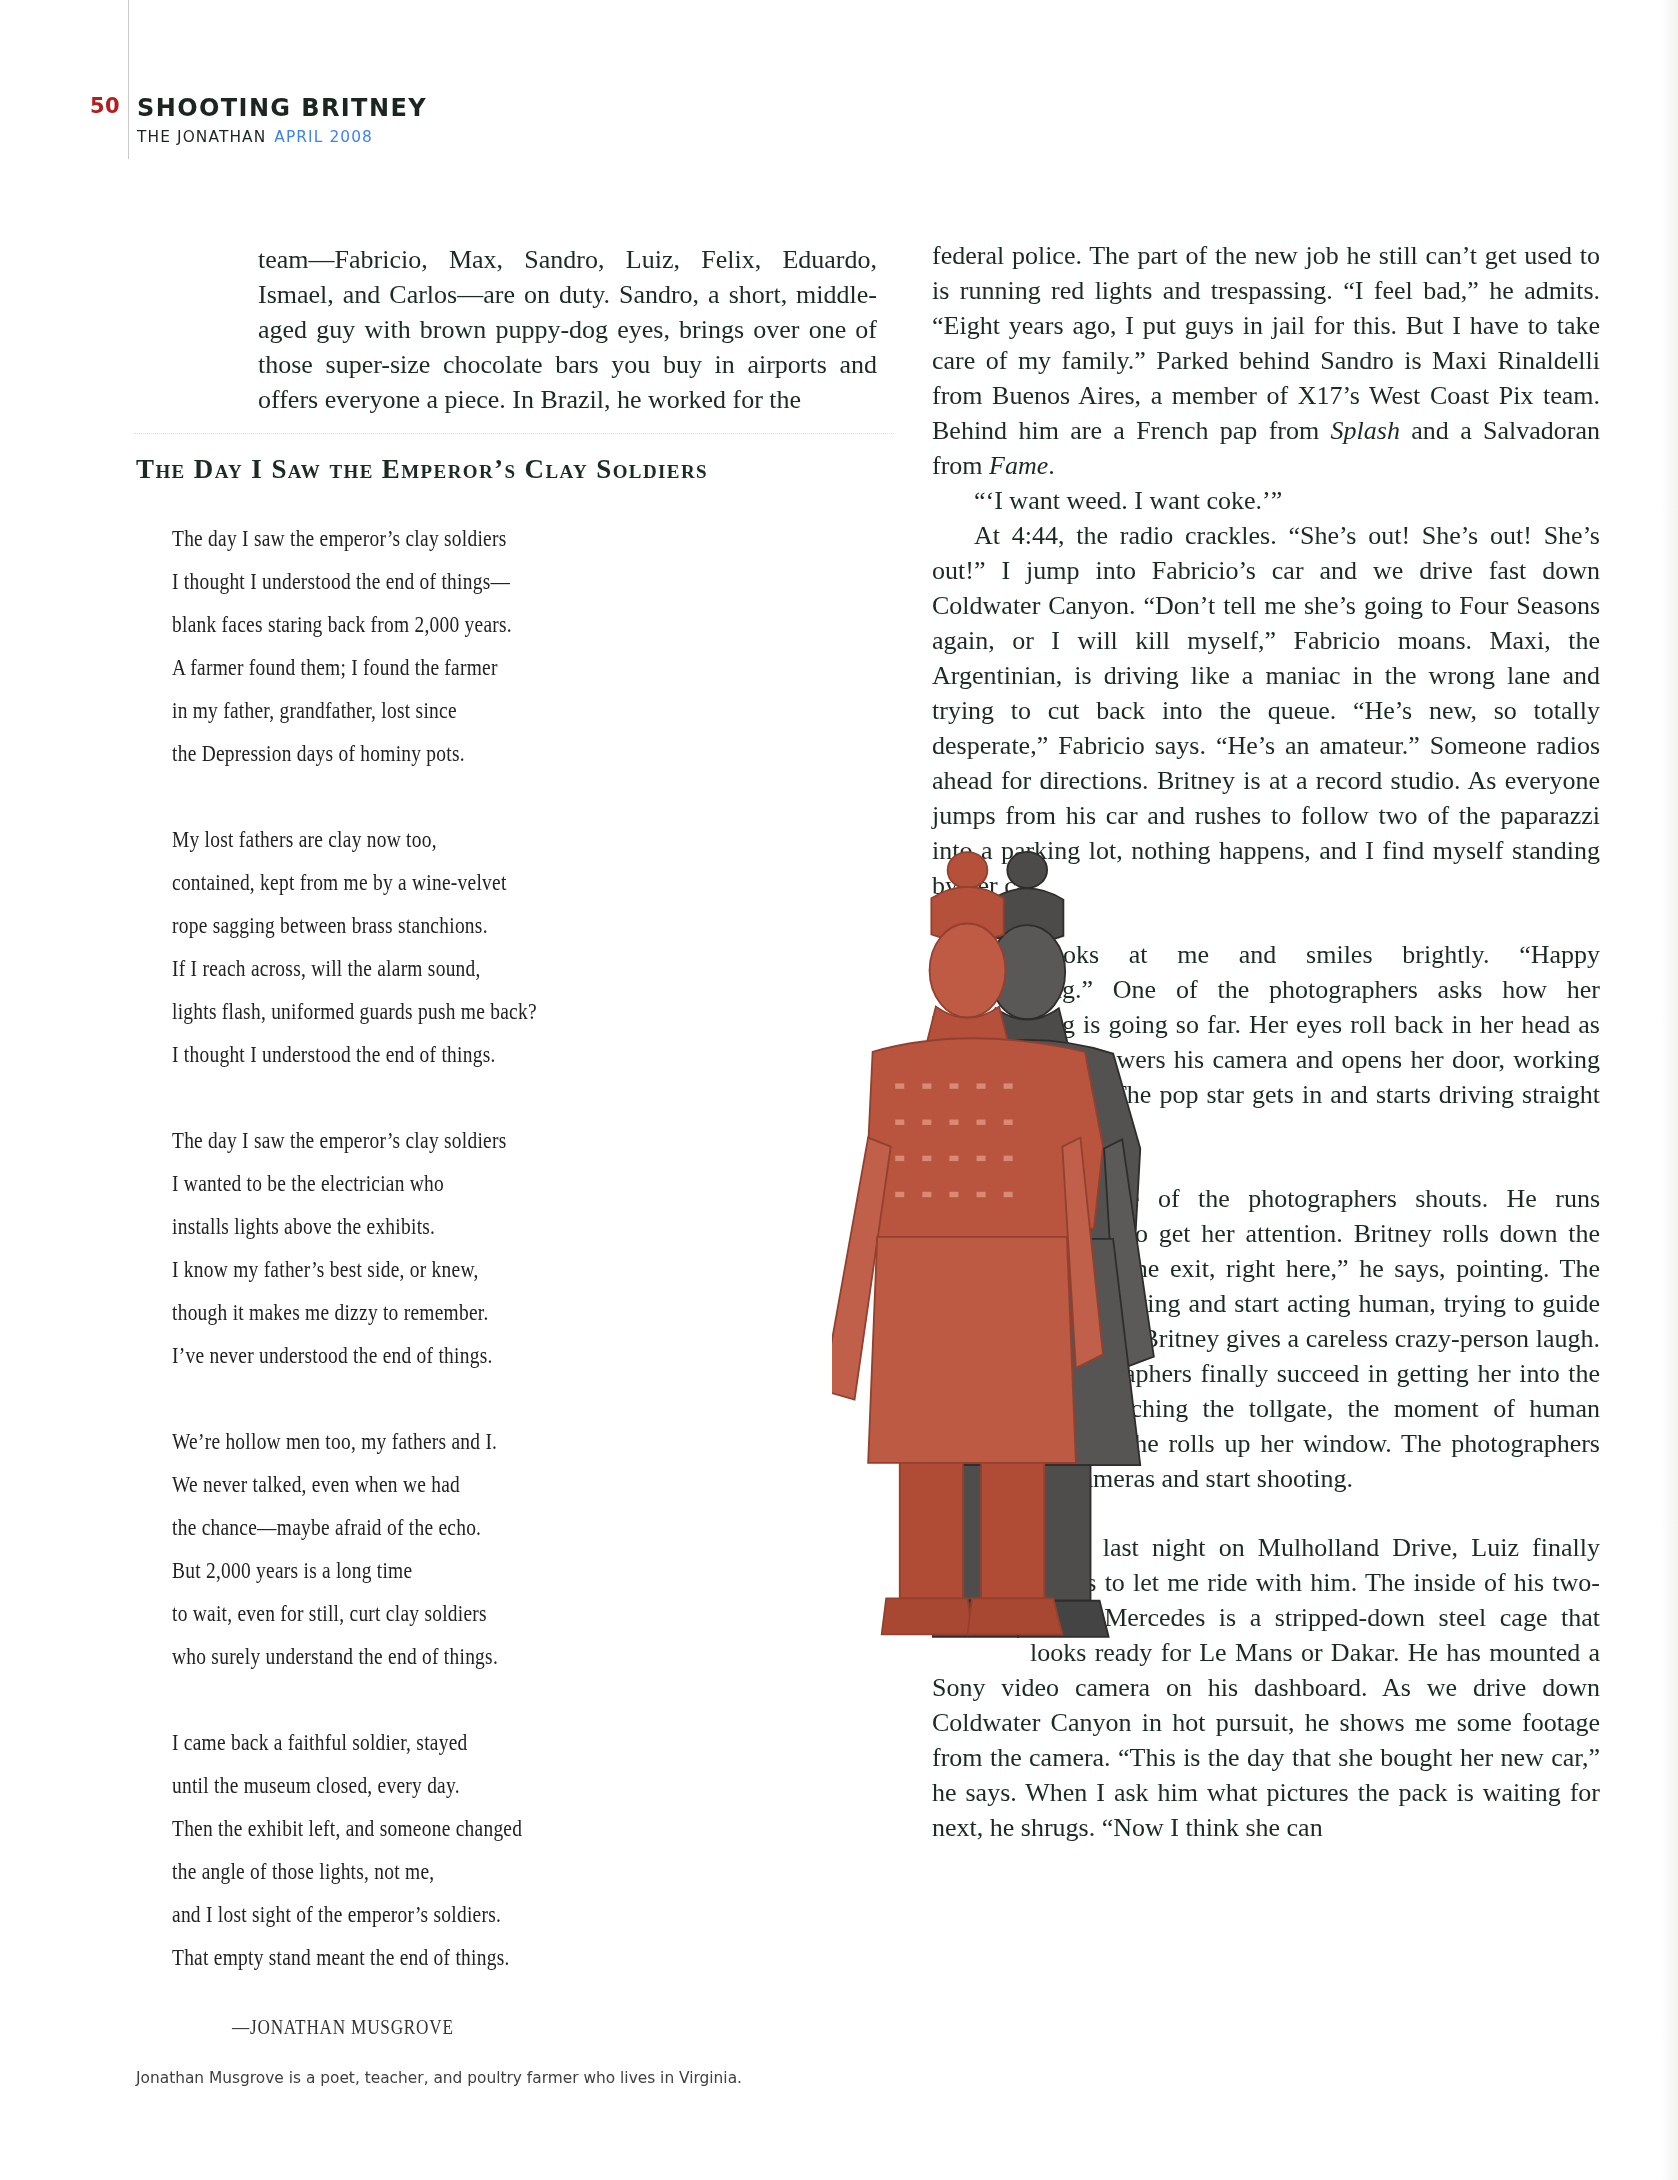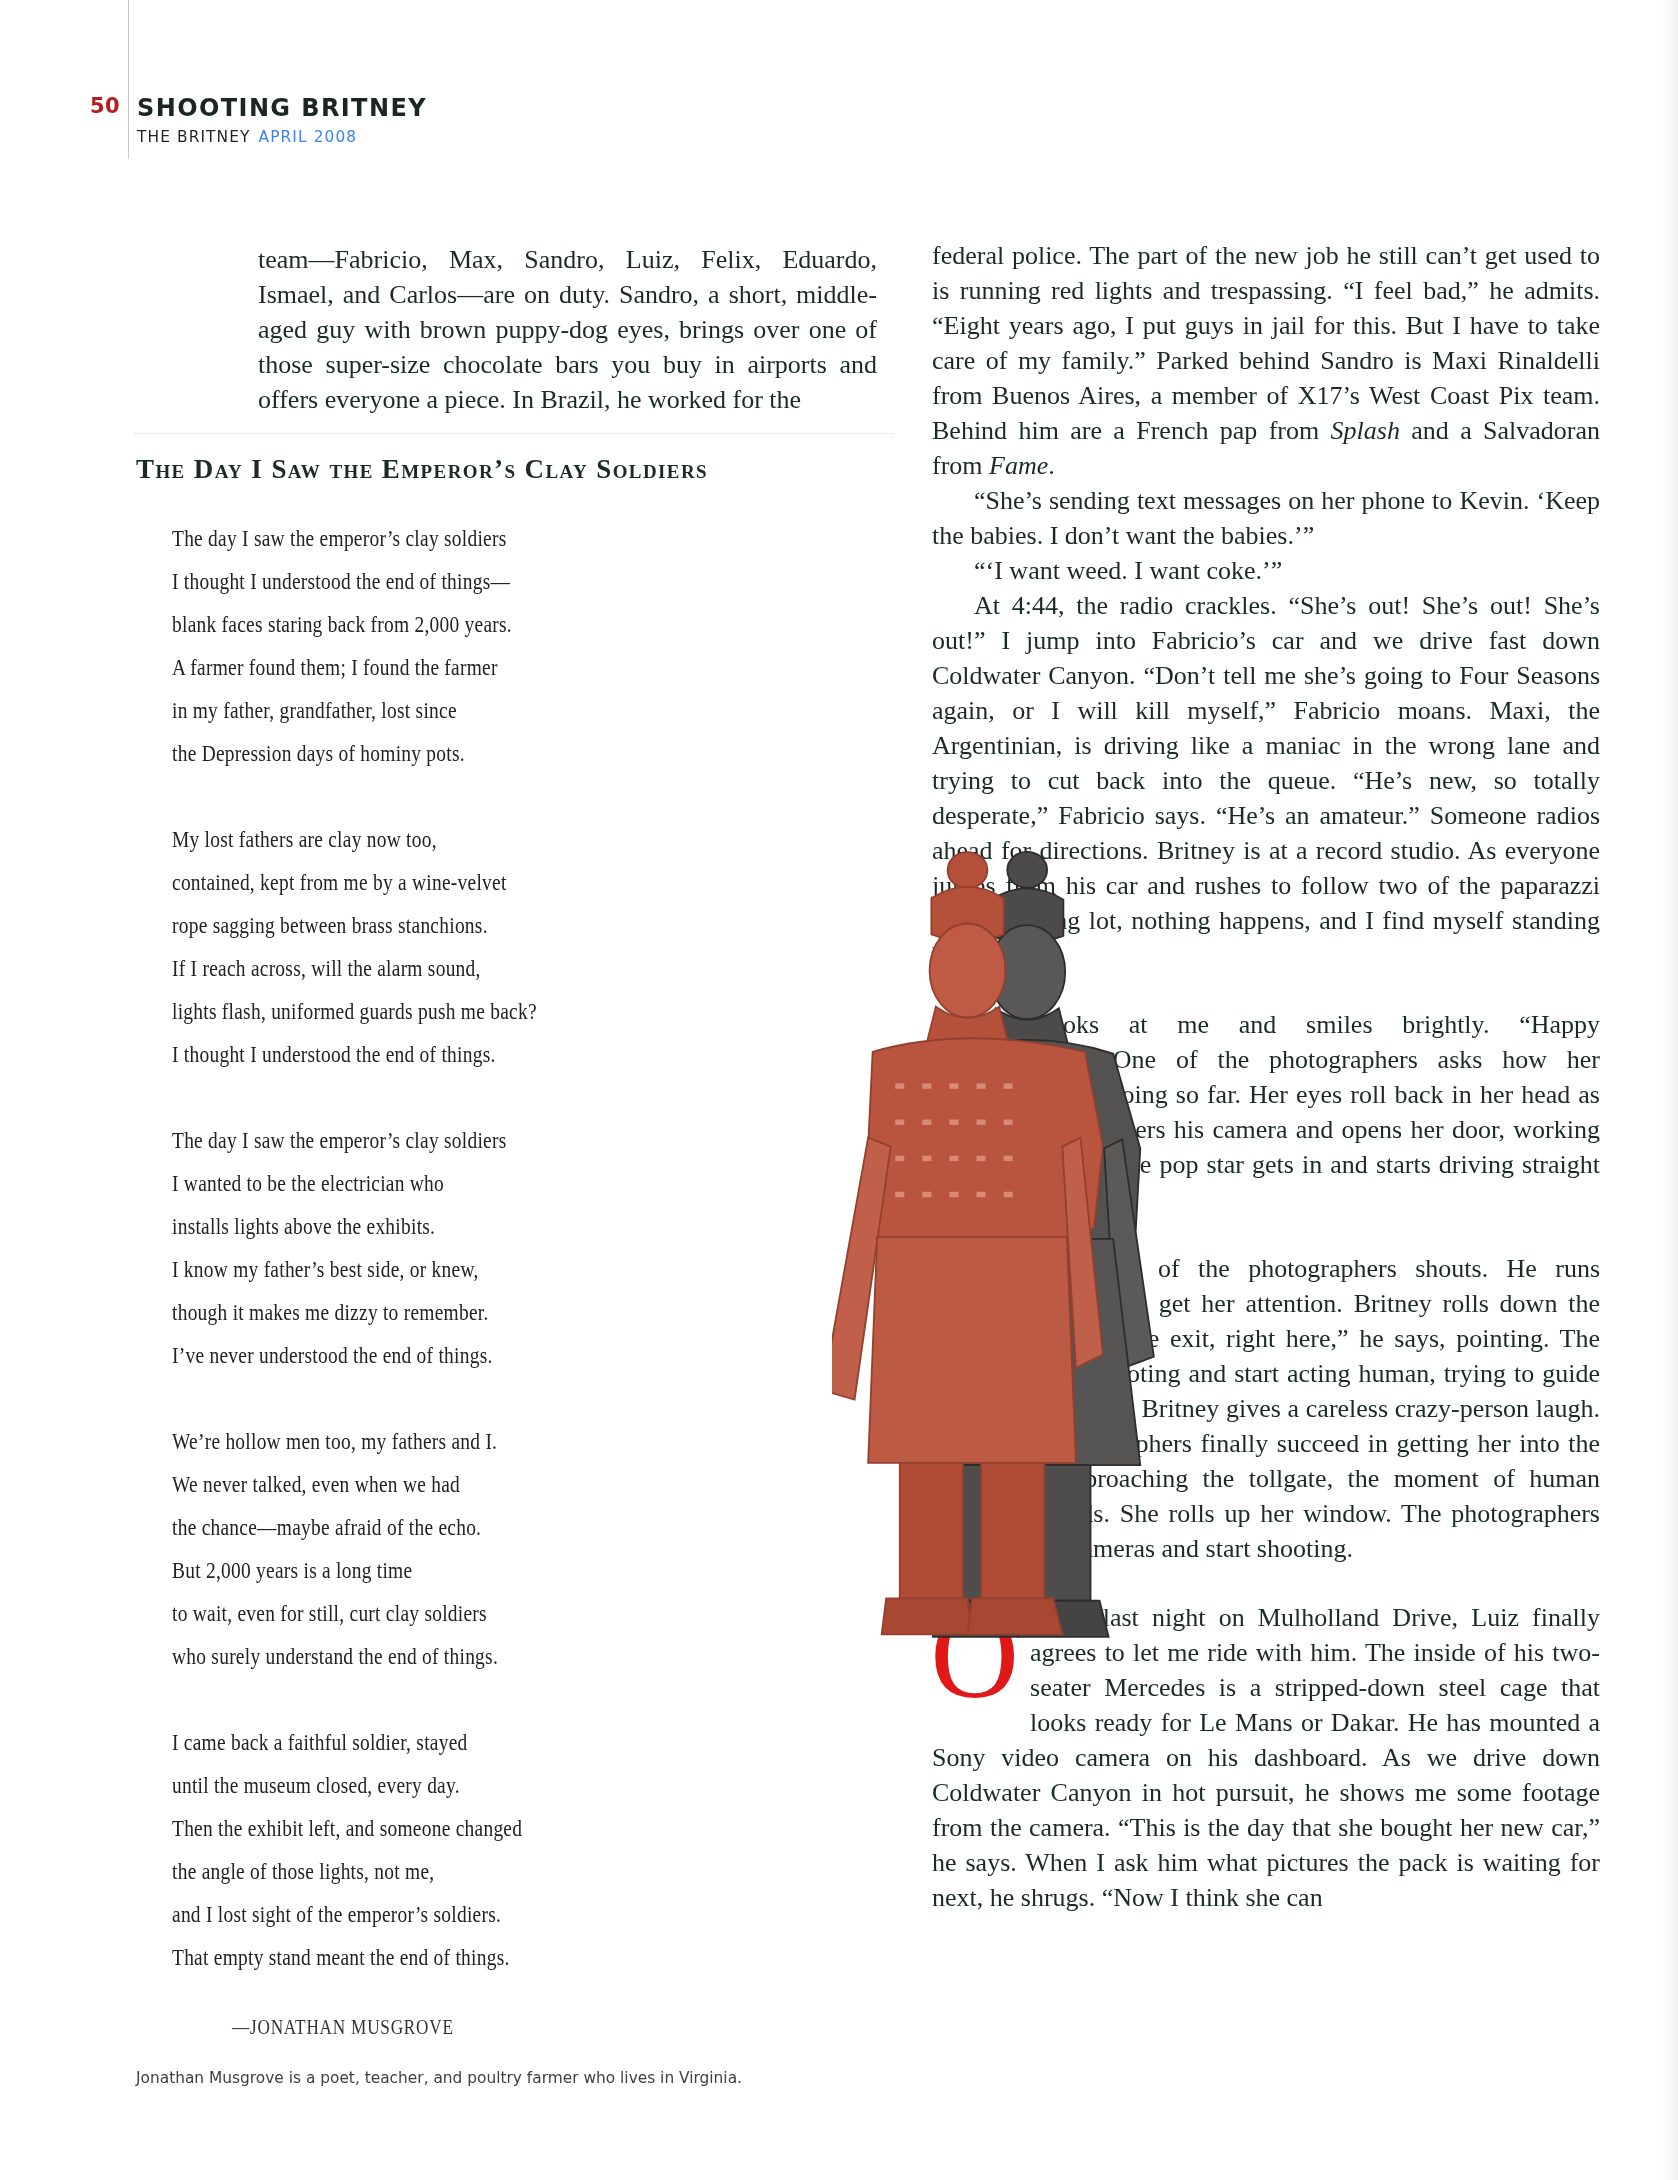--- a/index.html
+++ b/index.html
@@ -36,21 +36,21 @@
 </style>
 </head>
 <body>
 
 <div class="page-edge"></div>
 
 <div class="header-rule"></div>
 <div class="page-num">50</div>
 <div class="header-title">SHOOTING BRITNEY</div>
 <div class="header-sub">
-  <span class="mag">THE BRITNEY</span><span class="date">APRIL 2008</span>
+  <span class="mag">THE JONATHAN</span><span class="date">APRIL 2008</span>
 </div>
 
 <div class="col-left-top body-text">
   <p>team—Fabricio, Max, Sandro, Luiz, Felix, Eduardo, Ismael, and Carlos—are on duty. Sandro, a short, middle-aged guy with brown puppy-dog eyes, brings over one of those super-size chocolate bars you buy in airports and offers everyone a piece. In Brazil, he worked for the</p>
 </div>
 
 <div class="divider"></div>
 
 <div class="poem-title">The Day I Saw the Emperor’s Clay Soldiers</div>
 
@@ -95,21 +95,20 @@
     <div class="line">and I lost sight of the emperor’s soldiers.</div>
     <div class="line">That empty stand meant the end of things.</div>
   </div>
 </div>
 
 <div class="attribution">—JONATHAN MUSGROVE</div>
 <div class="bio">Jonathan Musgrove is a poet, teacher, and poultry farmer who lives in Virginia.</div>
 
 <div class="col-right body-text">
   <p><span>federal police. The part of the new job he still can’t get used to is running red lights and trespassing. “I feel bad,” he admits. “Eight years ago, I put guys in jail for this. But I have to take care of my family.” Parked behind Sandro is Maxi Rinaldelli from Buenos Aires, a member of X17’s West Coast Pix team. Behind him are a French pap from </span><em>Splash</em><span> and a Salvadoran from </span><em>Fame</em><span>.</span></p>
-  <p class="indent">“She’s sending text messages on her phone to Kevin. ‘Keep the babies. I don’t want the babies.’”</p>
   <p class="indent">“‘I want weed. I want coke.’”</p>
   <p class="indent">At 4:44, the radio crackles. “She’s out! She’s out! She’s out!” I jump into Fabricio’s car and we drive fast down Coldwater Canyon. “Don’t tell me she’s going to Four Seasons again, or I will kill myself,” Fabricio moans. Maxi, the Argentinian, is driving like a maniac in the wrong lane and trying to cut back into the queue. “He’s new, so totally desperate,” Fabricio says. “He’s an amateur.” Someone radios ahead for directions. Britney is at a record studio. As everyone jumps from his car and rushes to follow two of the paparazzi into a parking lot, nothing happens, and I find myself standing by her car.</p>
   <p class="indent gap-top">She looks at me and smiles brightly. “Happy Thanksgiving.” One of the photographers asks how her Thanksgiving is going so far. Her eyes roll back in her head as she laughs. He lowers his camera and opens her door, working at valet parking. The pop star gets in and starts driving straight toward the exit.</p>
   <p class="indent gap-top">“Britney!” one of the photographers shouts. He runs alongside the car to get her attention. Britney rolls down the window. “This is the exit, right here,” he says, pointing. The paparazzi stop shooting and start acting human, trying to guide her toward the exit. Britney gives a careless crazy-person laugh. When the photographers finally succeed in getting her into the right lane, approaching the tollgate, the moment of human connection ends. She rolls up her window. The photographers pick up their cameras and start shooting.</p>
   <p class="gap-top"><span class="dropcap">O</span><span>n my last night on Mulholland Drive, Luiz finally agrees to let me ride with him. The inside of his two-seater Mercedes is a stripped-down steel cage that looks ready for Le Mans or Dakar. He has mounted a Sony video camera on his dashboard. As we drive down Coldwater Canyon in hot pursuit, he shows me some footage from the camera. “This is the day that she bought her new car,” he says. When I ask him what pictures the pack is waiting for next, he shrugs. “Now I think she can</span></p>
 </div>
 
 <div class="soldiers">
   <svg class="soldier" style="left:136px;top:9px" width="308" height="796" viewBox="0 0 340 880">
     <g fill="#4d4b4a" stroke="#2e2d2c" stroke-width="2">

